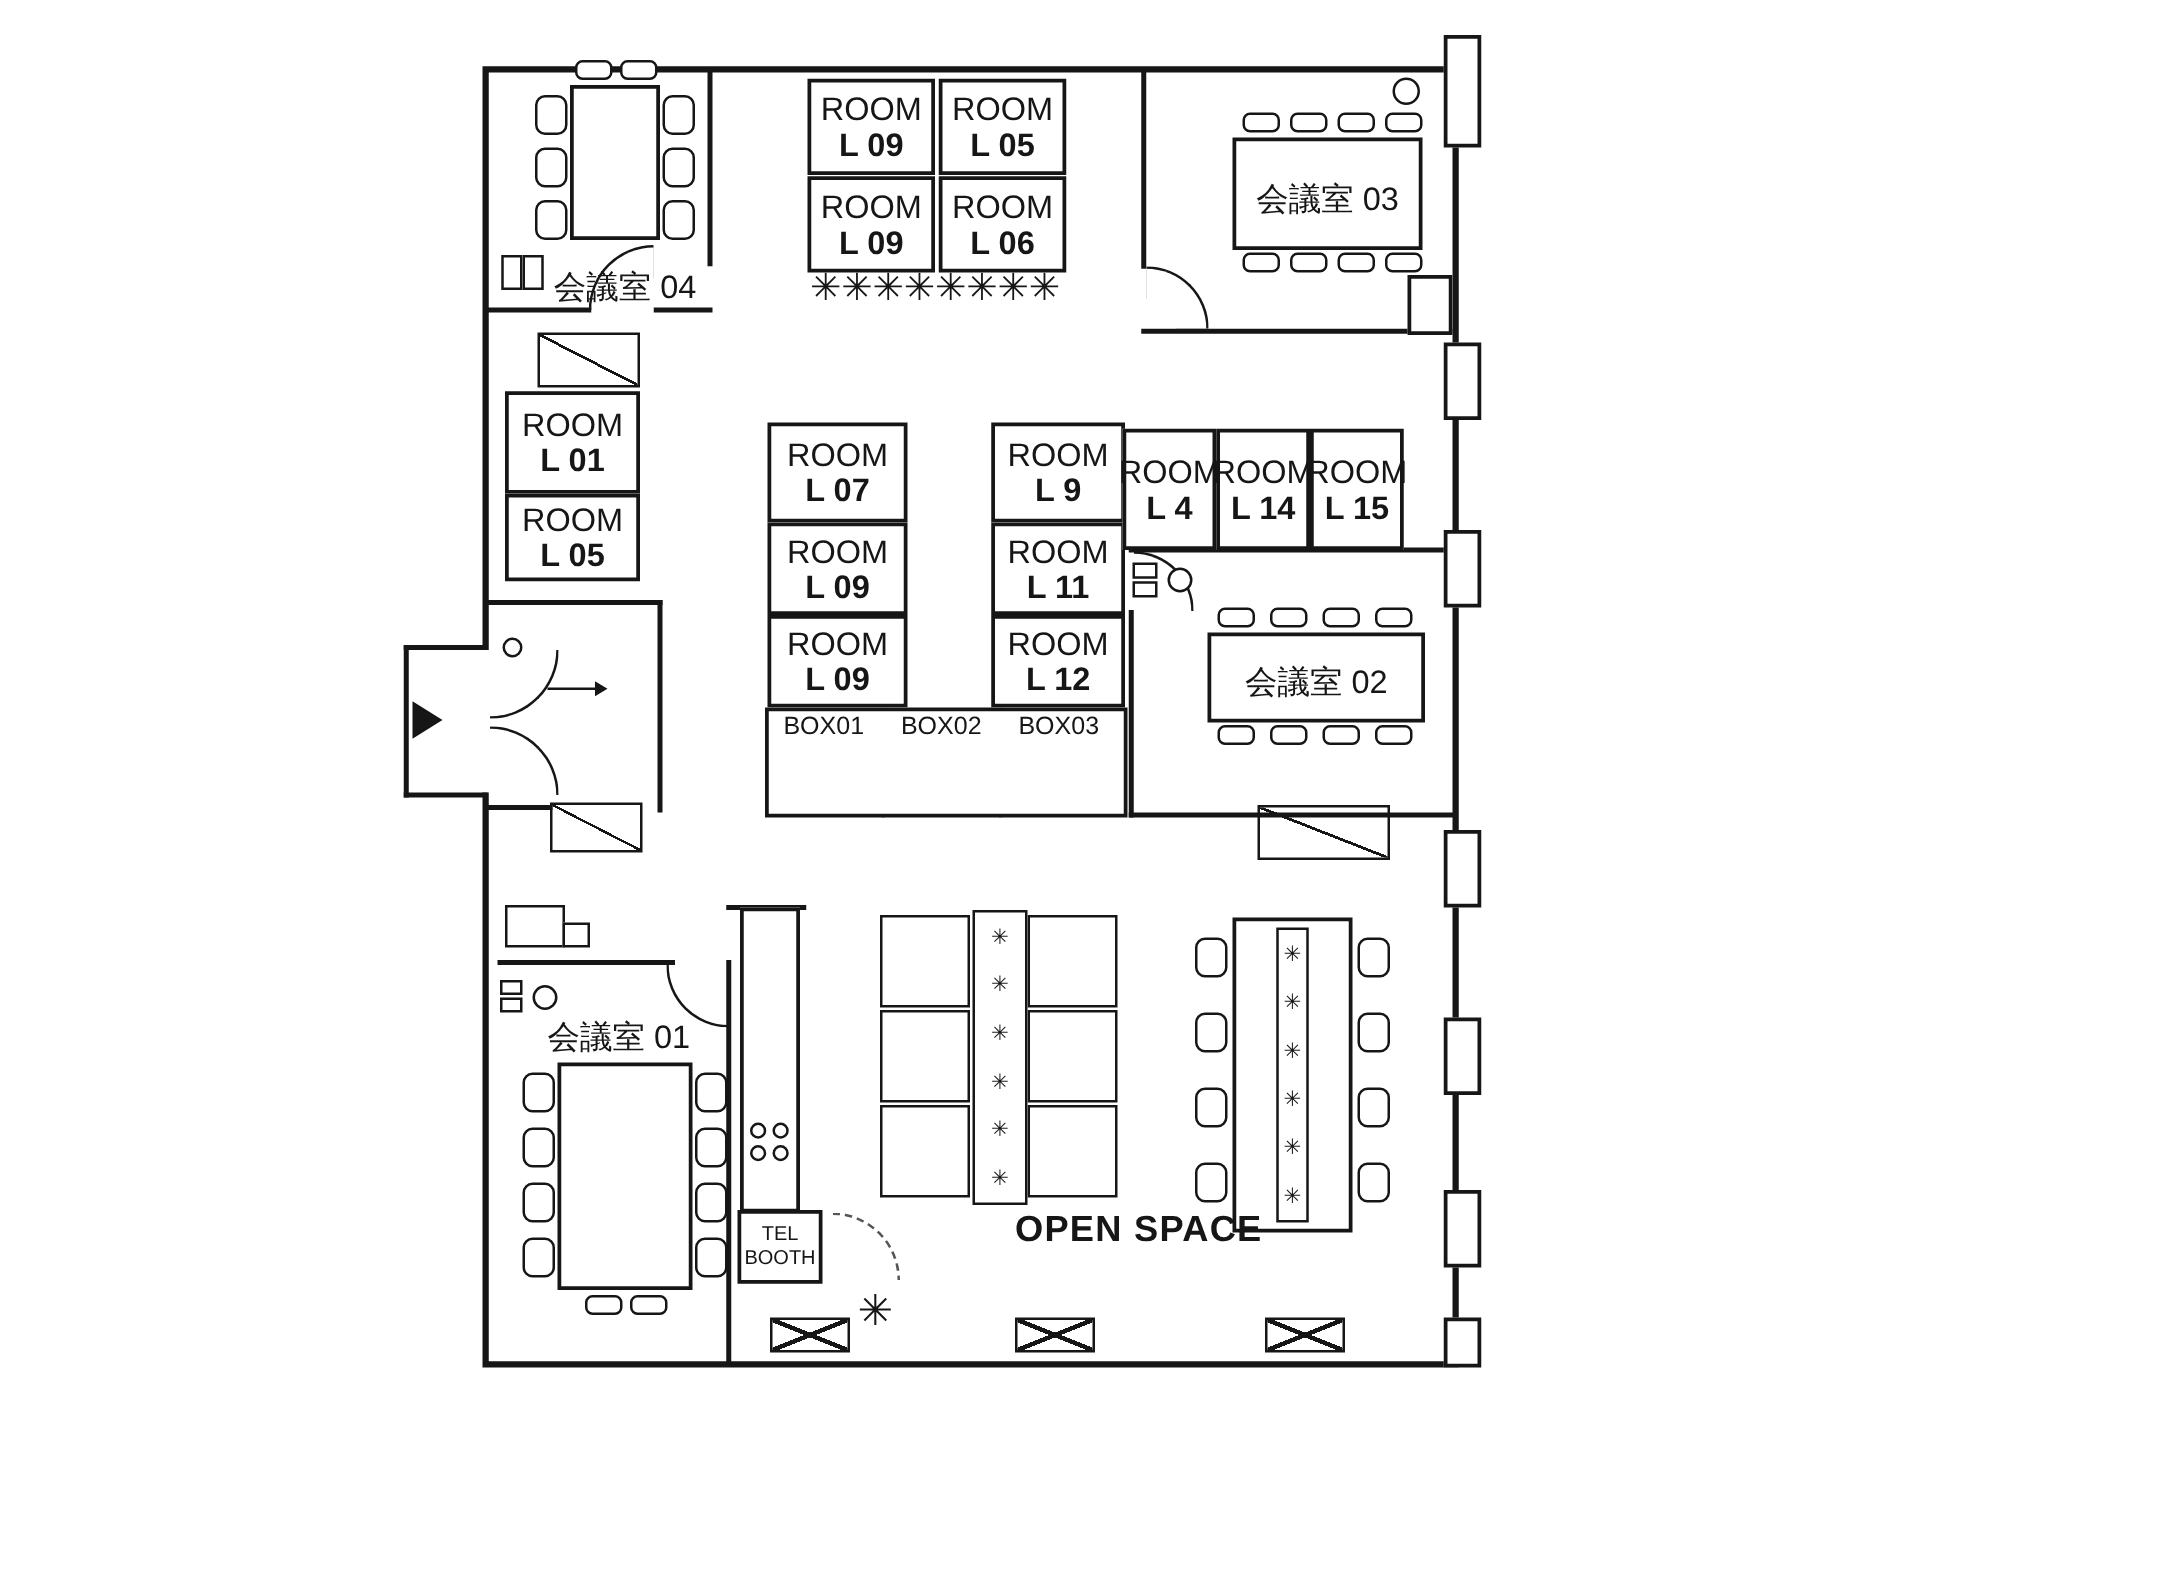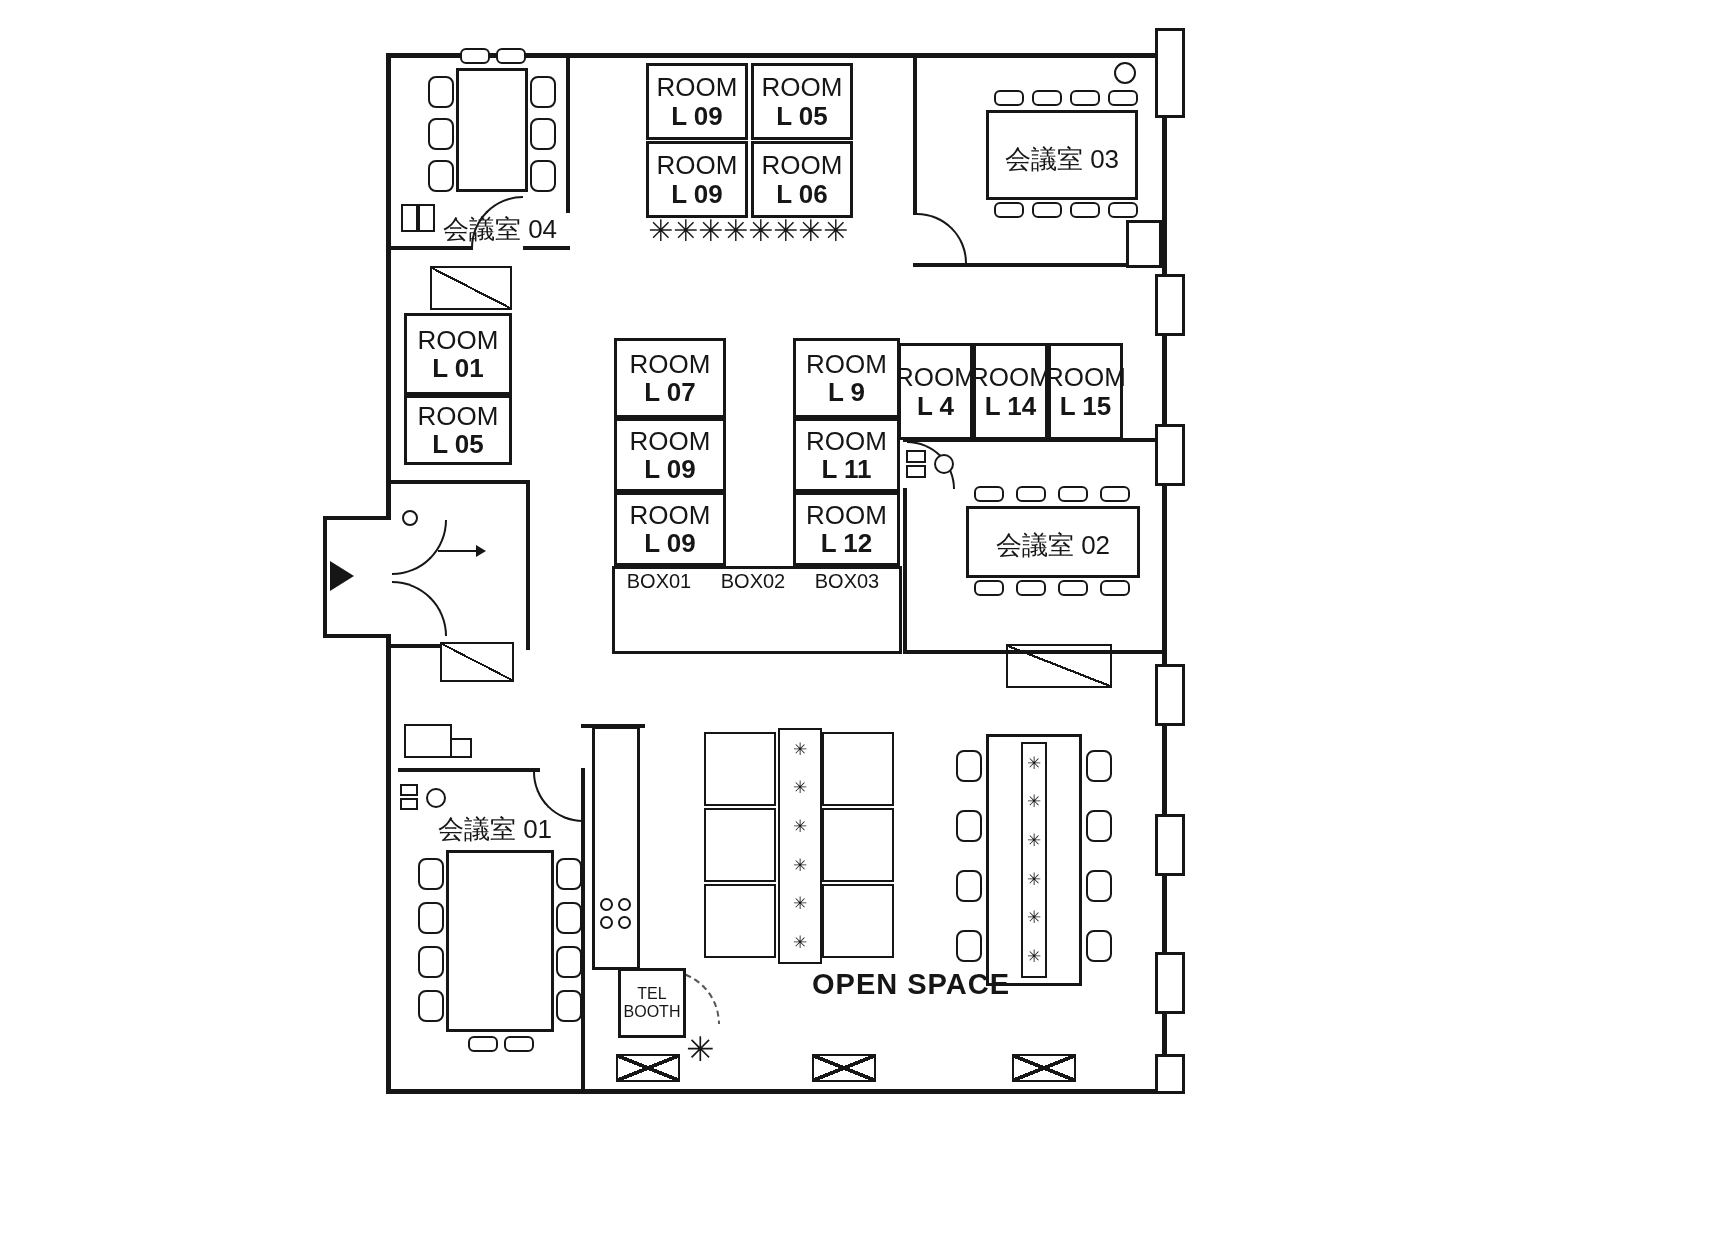--- a/index.html
+++ b/index.html
@@ -267,21 +267,21 @@
   <div class="room" style="left:592px;top:726px;width:48px;height:244px"></div>
   <div class="wall" style="left:592px;top:788px;width:48px;height:2px"></div>
   <div class="wall" style="left:592px;top:842px;width:48px;height:2px"></div>
   <div class="wall" style="left:592px;top:890px;width:48px;height:2px"></div>
   <div class="wall" style="left:592px;top:940px;width:48px;height:2px"></div>
   <div class="circle" style="left:600px;top:898px;width:13px;height:13px"></div>
   <div class="circle" style="left:618px;top:898px;width:13px;height:13px"></div>
   <div class="circle" style="left:600px;top:916px;width:13px;height:13px"></div>
   <div class="circle" style="left:618px;top:916px;width:13px;height:13px"></div>
 
-  <div class="telbooth" style="left:618px;top:968px;width:68px;height:70px">
+  <div class="telbooth" style="left:590px;top:968px;width:68px;height:59px">
     <span>TEL</span>
     <span>BOOTH</span>
   </div>
   <div class="arc d-tr" style="left:666px;top:970px;width:54px;height:54px"></div>
   <span class="plant" style="left:686px;top:1032px;font-size:34px">✳</span>
 
   <div class="desk" style="left:704px;top:732px;width:72px;height:74px"></div>
   <div class="desk" style="left:704px;top:808px;width:72px;height:74px"></div>
   <div class="desk" style="left:704px;top:884px;width:72px;height:74px"></div>
   <div class="desk" style="left:822px;top:732px;width:72px;height:74px"></div>

